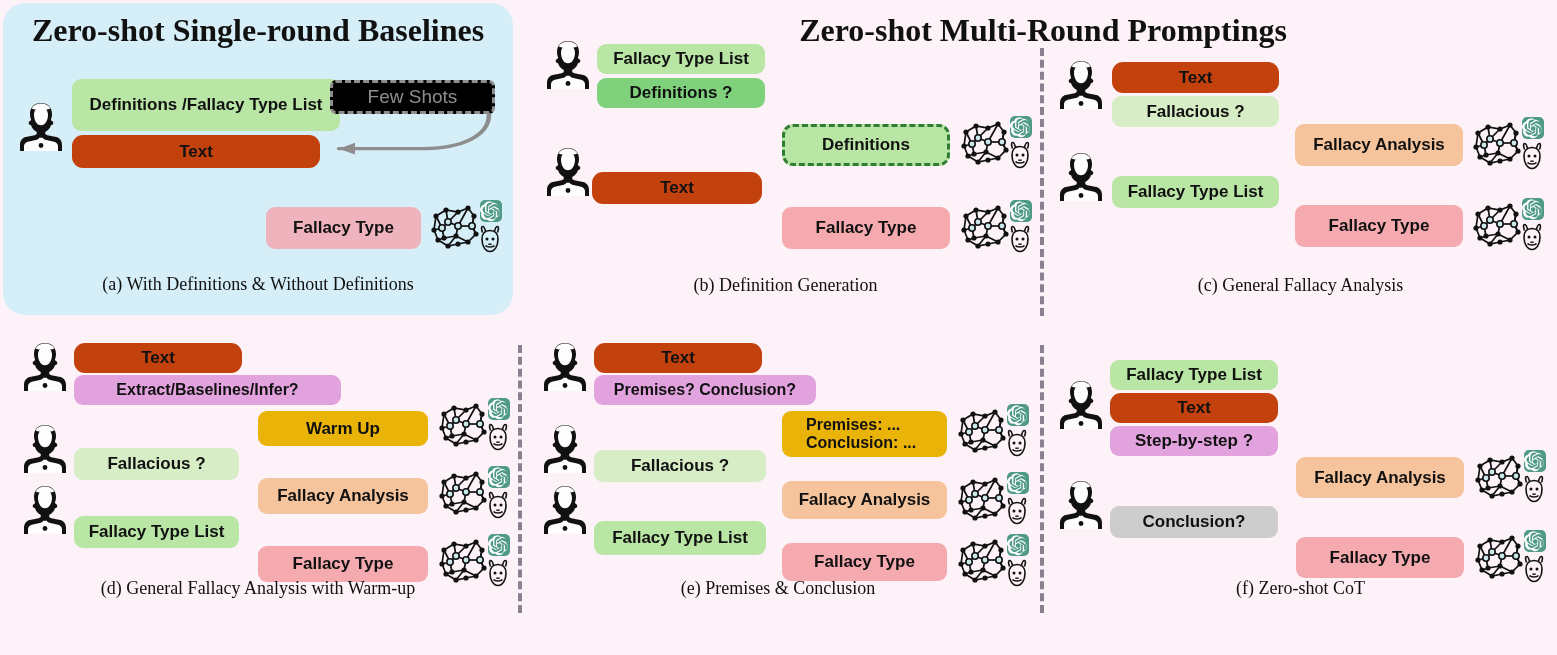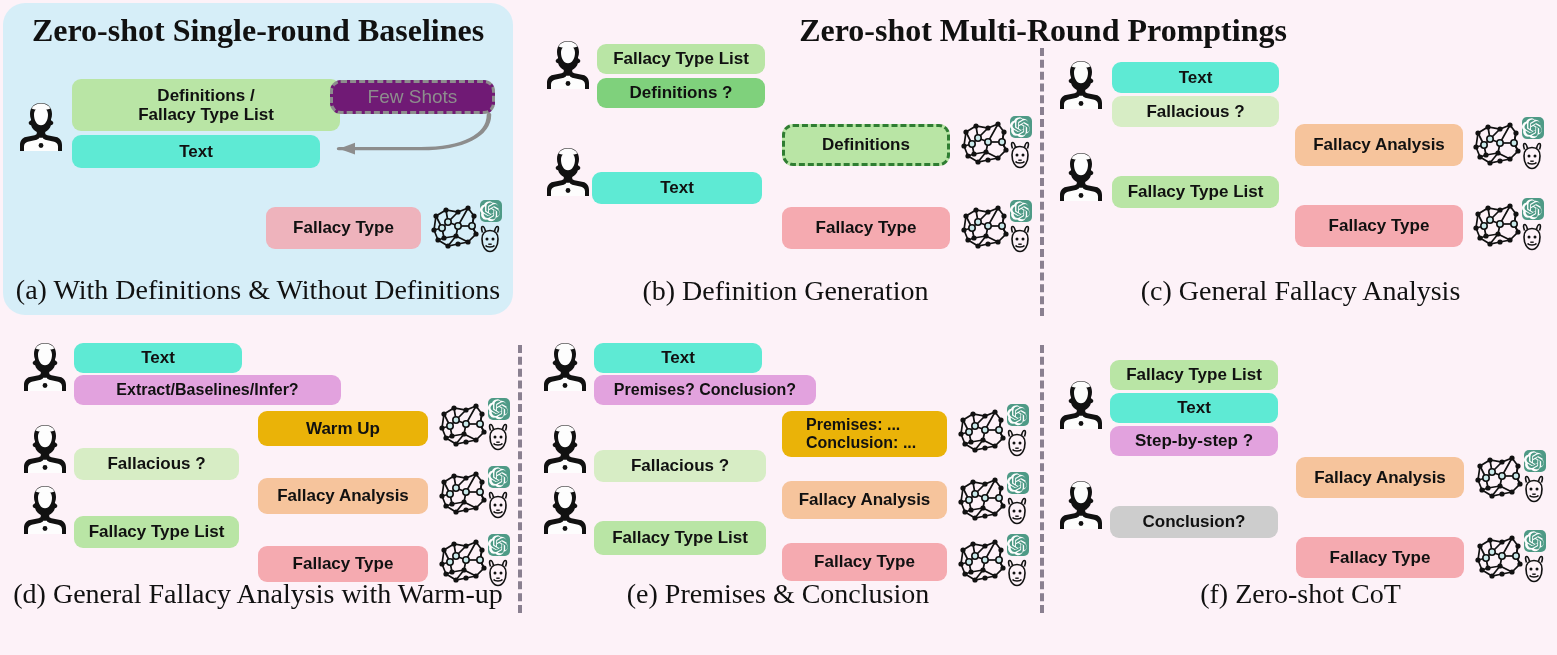--- a/index.html
+++ b/index.html
@@ -18,21 +18,21 @@
   .sec-title{
     position:absolute;
     font-family:"Liberation Serif",serif;
     font-weight:bold;font-size:32px;color:#111;
     text-align:center;white-space:nowrap;
   }
   
   .caption{
     position:absolute;
     font-family:"Liberation Serif",serif;
-    font-size:28px;color:#111;text-align:center;white-space:nowrap;
+    font-size:18px;color:#111;text-align:center;white-space:nowrap;
   }
 
   
   .vdiv{
     position:absolute;width:0;border-left:4px dashed #8a8090;
   }
 
   
   .bub{
     position:absolute;
@@ -40,32 +40,32 @@
     display:flex;align-items:center;justify-content:center;
     font-weight:bold;font-size:17px;color:#111;
     text-align:center;line-height:1.12;
     box-sizing:border-box;
     padding:0 8px;
   }
   .bub.small{font-size:16px;}
   .c-green-light{background:#b9e5a5;}
   .c-green-mid{background:#7fd17c;}
   .c-green-pale{background:#d7edc5;}
-  .c-blue{background:#5eead4;}
+  .c-blue{background:#c2410c;border-radius:11px;}
   .c-pink{background:#f5aab0;}
   .c-pink-soft{background:#eeb3bc;}
   .c-orange{background:#f6c49c;}
   .c-yellow{background:#eab308;}
   .c-magenta{background:#e2a2de;}
   .c-gray{background:#cdcdcd;}
   .dashed-green{
     background:#b9e5a5;border:3px dashed #2f7d32;border-radius:11px;
   }
   .fewshots{
-    background:#701a75;border:3px dashed #8d8d8d;border-radius:11px;
+    background:#000000;border:3px dashed #8d8d8d;border-radius:6px;
     color:#8d8d8d;font-weight:normal;font-size:19px;
     font-family:"Liberation Sans",sans-serif;
   }
 
   
   .person{position:absolute;width:46px;height:52px;}
   .person svg{width:100%;height:100%;display:block;}
 
   
   .model{position:absolute;width:74px;height:56px;}
@@ -158,21 +158,21 @@
 <div class="panel-bg-blue"></div>
 
 <div class="sec-title" style="left:3px;top:12px;width:510px;">Zero-shot Single-round Baselines</div>
 
 <div class="person" style="left:18px;top:100px;">
   <svg>
       <use href="#sym-person"></use>
     </svg>
 </div>
 
-<div class="bub c-green-light" style="left:72px;top:79px;width:268px;height:52px;flex-direction:column;">
+<div class="bub c-green-light" style="left:72px;top:79px;width:268px;height:52px;">
   <span>Definitions /</span>
   <span>Fallacy Type List</span>
 </div>
 
 <div class="bub c-blue" style="left:72px;top:135px;width:248px;height:33px;">Text</div>
 
 <div class="bub fewshots" style="left:330px;top:80px;width:165px;height:34px;">Few Shots</div>
 
 <div class="arrow" style="left:313px;top:110px;width:190px;height:52px;">
   <svg width="190" height="52" viewBox="0 0 190 70" preserveAspectRatio="none">

